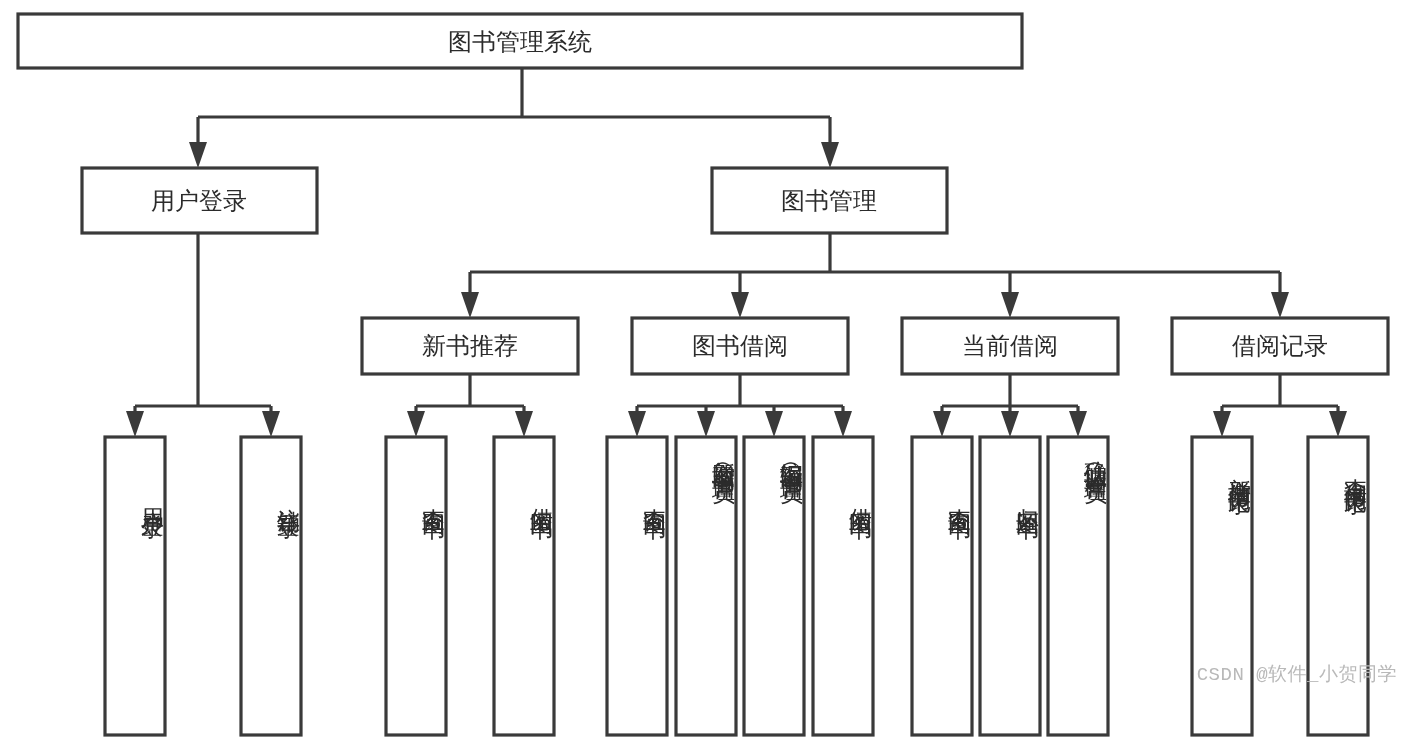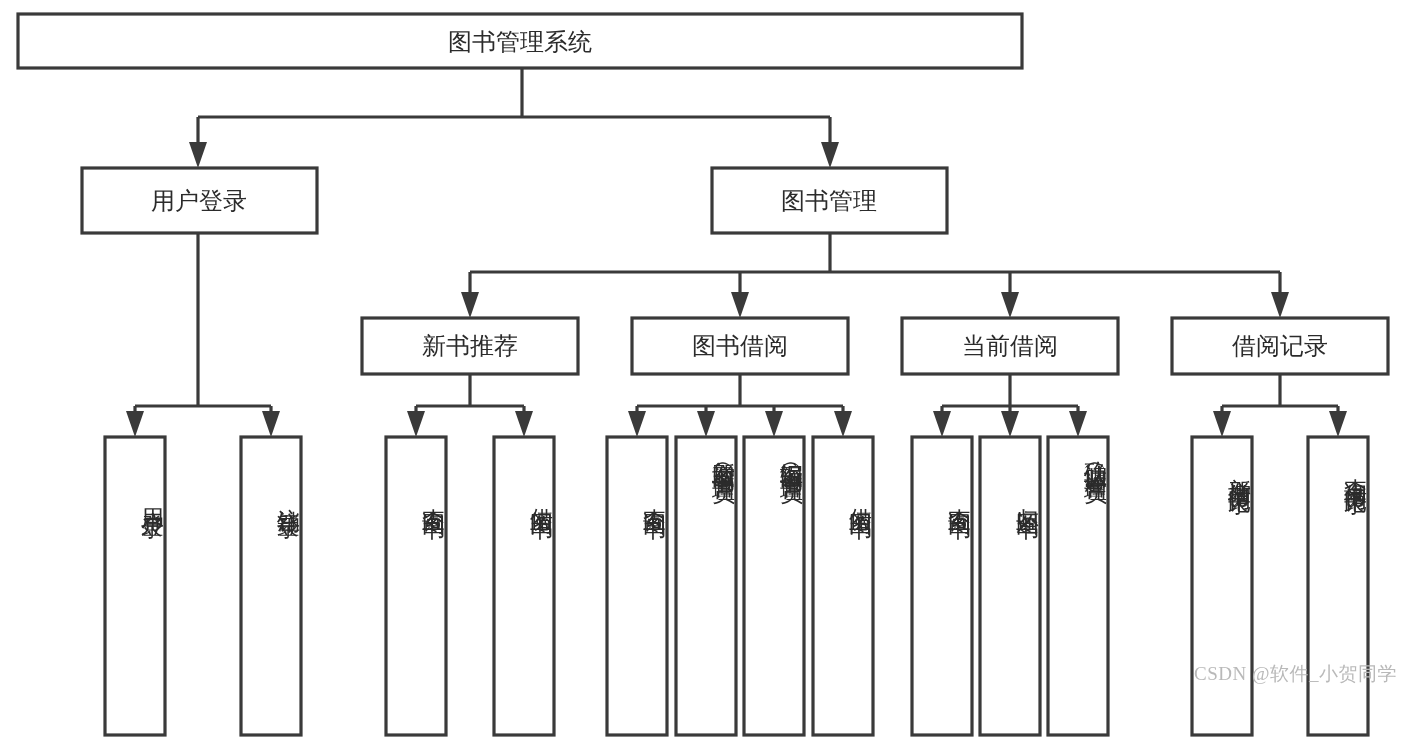--- a/index.html
+++ b/index.html
@@ -32,21 +32,21 @@
     letter-spacing:3px;
     color:#2b2b2b;
     white-space:nowrap;
     text-align:center;
     pointer-events:none;
     user-select:none;
   }
   .watermark{
     position:absolute;
     right:8px;bottom:4px;
-    font-family:Liberation Serif, serif;
+    font-family:Liberation Mono, monospace;
     font-size:19px;
     color:#b9b9b9;
     letter-spacing:0.5px;
     white-space:nowrap;
     user-select:none;
   }
 </style>
 </head>
 <body>
 

